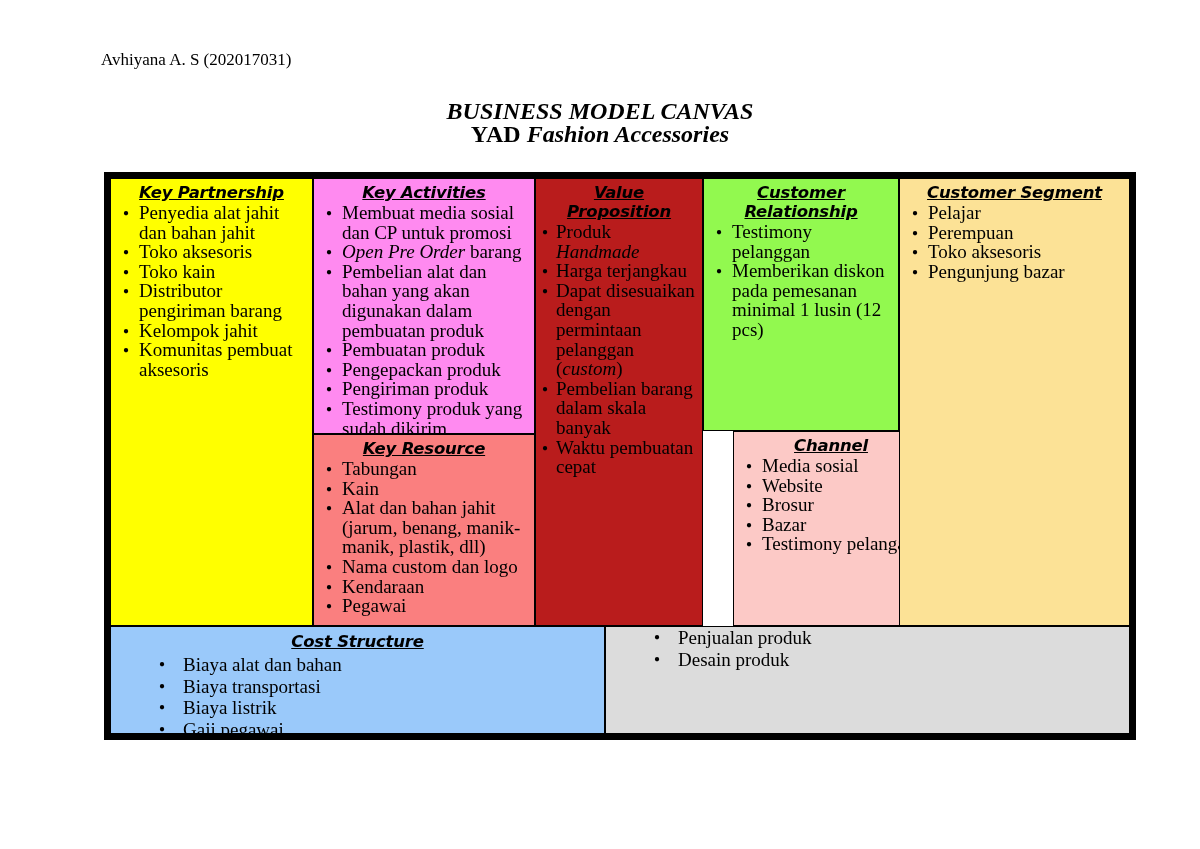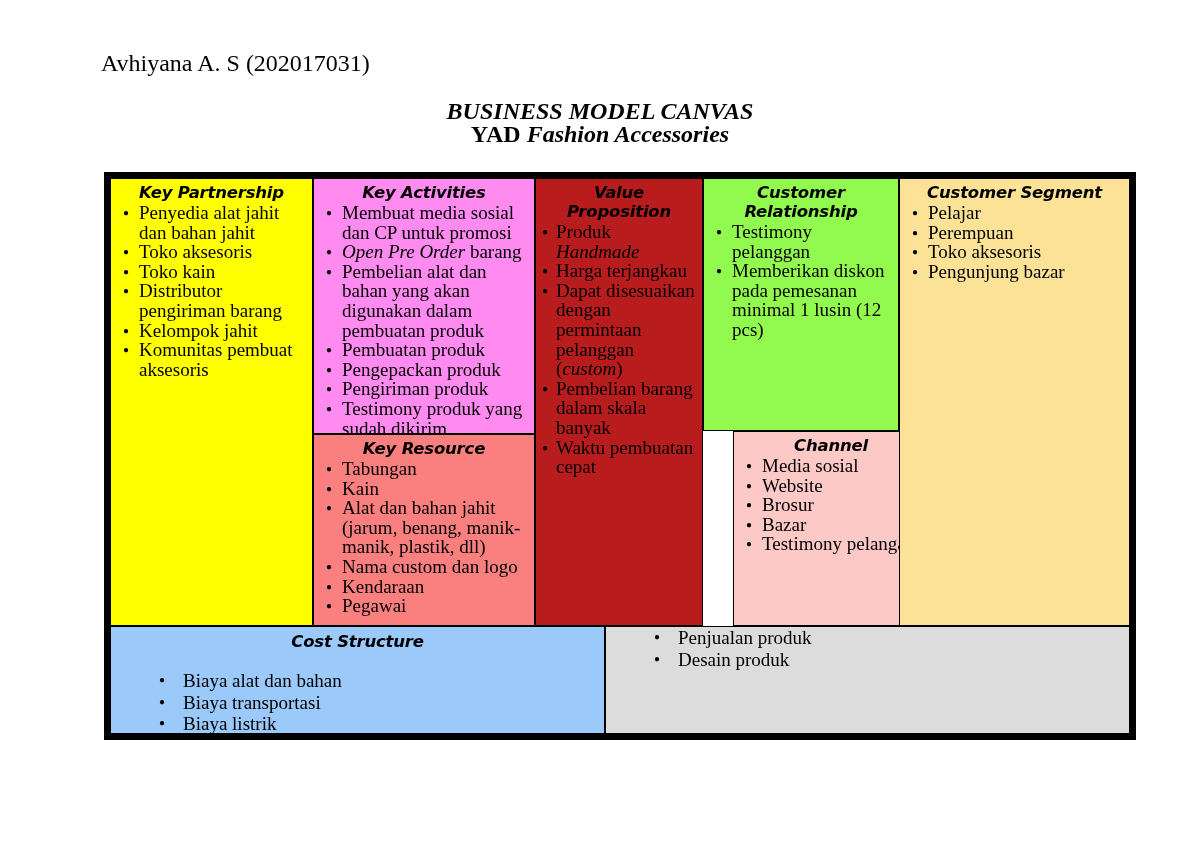--- a/index.html
+++ b/index.html
@@ -13,21 +13,21 @@
     font-family: "Liberation Serif", serif;
     position: relative;
     overflow: hidden;
   }
 
   
   .author {
     position: absolute;
     left: 101px;
     top: 50px;
-    font-size: 24px;
+    font-size: 17px;
     color: #000;
     white-space: nowrap;
   }
   .doc-title {
     position: absolute;
     left: 0;
     top: 100px;
     width: 1200px;
     text-align: center;
     font-size: 24px;
@@ -66,20 +66,21 @@
     margin: 4px 0 1px 0;
     text-align: center;
     font-size: 16.5px;
     line-height: 19px;
     font-weight: bold;
     font-style: italic;
     font-family: "DejaVu Sans", sans-serif;
     letter-spacing: -0.2px;
   }
   .block h3 span.u {
+    text-decoration: underline;
   }
   .block ul {
     margin: 0;
     padding: 0 4px 0 26px;
     list-style: none;
   }
   .block ul li {
     position: relative;
     font-size: 19px;
     line-height: 19.6px;
@@ -98,21 +99,21 @@
   .block ul li i { font-style: italic; }
 
   
   .vp ul { padding-left: 18px; }
   .vp ul li::before { left: -12px; }
 
   
   .wide ul { padding-left: 70px; }
   .wide ul li::before { left: -22px; }
   .wide ul li { line-height: 21.5px; }
-  .wide h3 { margin-top: 5px; margin-bottom: 19px; }
+  .wide h3 { margin-top: 5px; margin-bottom: 3px; }
 
   
   #key-partnership   { left: 0px;    top: 0px;   width: 203px; height: 448px; background: #FFFF00; }
   #key-activities    { left: 203px;  top: 0px;   width: 222px; height: 256px; background: #FF8AF0; }
   #key-resource      { left: 203px;  top: 256px; width: 222px; height: 192px; background: #FA7F7F; }
   #value-proposition { left: 425px;  top: 0px;   width: 168px; height: 448px; background: #00FFFF; }
   #customer-relationship { left: 593px; top: 0px;  width: 196px; height: 253px; background: #92F94F; }
   #channel           { left: 623px;  top: 253px; width: 196px; height: 195px; background: #FCC9C6; }
   #customer-segment  { left: 789px;  top: 0px;   width: 231px; height: 448px; background: #FCE296; }
   #cost-structure    { left: 0px;    top: 448px; width: 495px; height: 108px; background: #9AC9FA; }

